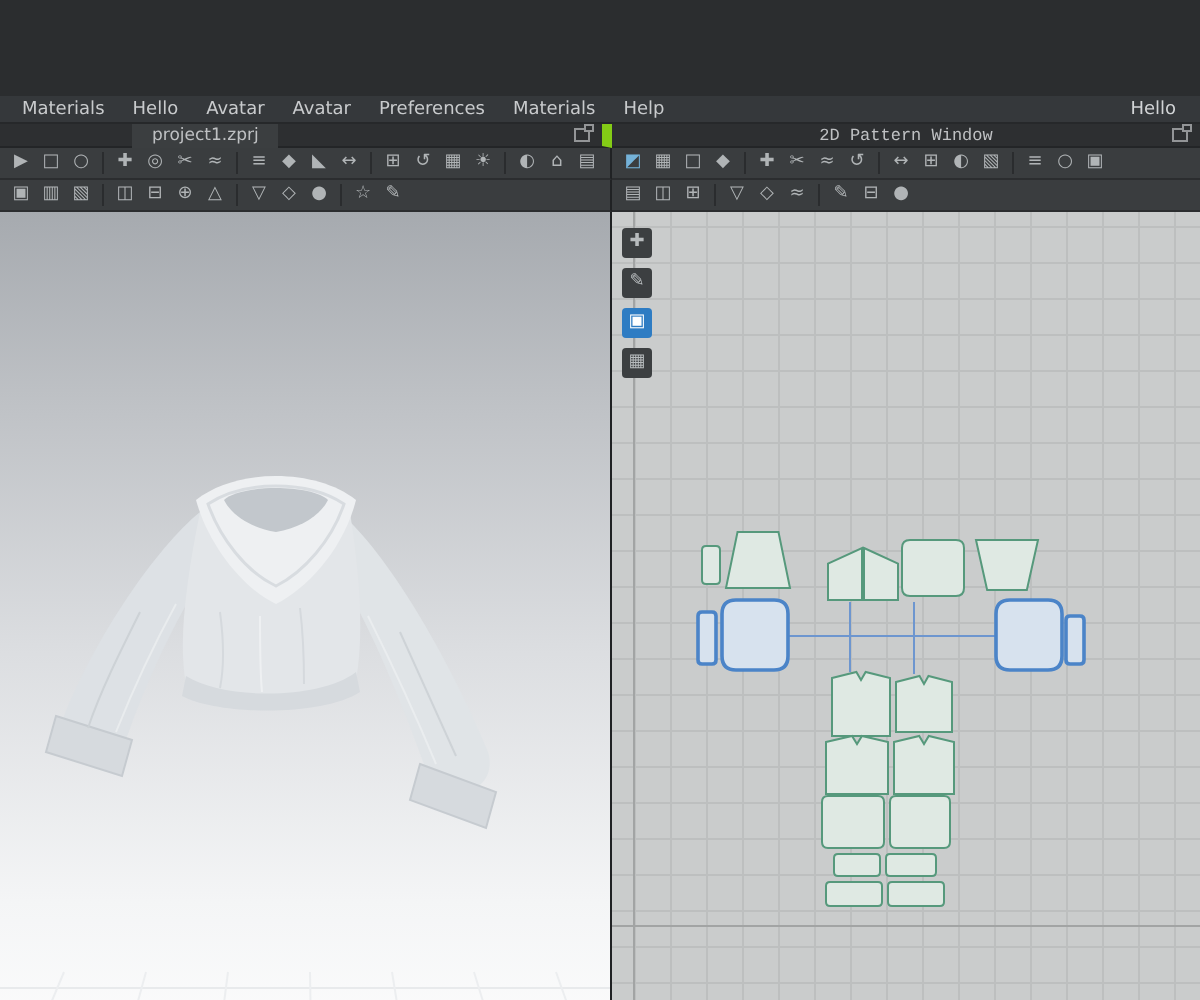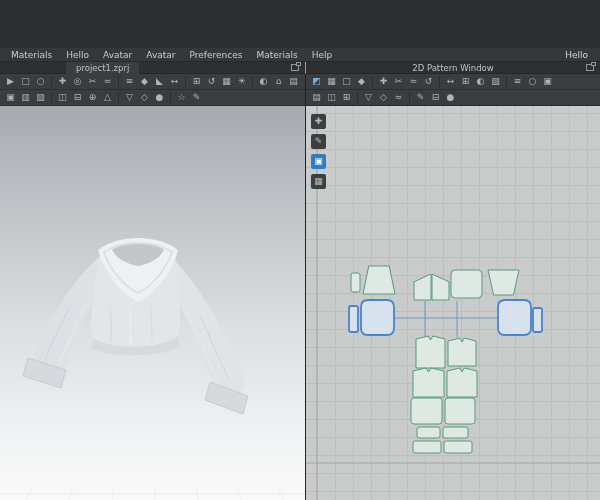--- a/index.html
+++ b/index.html
@@ -9,24 +9,24 @@
   
   .menubar{height:14px;display:flex;align-items:center;background:#35383b;
            font-size:9px;color:#c9cbcd;padding-left:4px;border-bottom:1px solid #26282a;box-sizing:border-box;}
   .menu-items{display:flex;align-items:center;}
   .menu-item{padding:0 7px;cursor:default;white-space:nowrap;}
   .menu-right{margin-left:auto;padding-right:12px;color:#d2d4d6;overflow:hidden;white-space:nowrap;}
   
   .header-row{display:flex;height:12px;}
   .panel-header{position:relative;background:#2d2f31;display:flex;align-items:center;
                 font-size:8.5px;color:#bfc1c3;box-sizing:border-box;border-bottom:1px solid #232527;}
-  .panel-header.left{width:306px;border-right:1px solid #84cc16;}
+  .panel-header.left{width:306px;border-right:5px solid #84cc16;}
   .panel-header.right{flex:1;}
   .panel-header .tab{background:#3b3e40;height:12px;line-height:12px;padding:0 10px;margin-left:66px;}
-  .panel-header .title{margin:0 auto;}
+  .panel-header .title{margin:0 auto;font-family:Liberation Mono, monospace;}
   .popout{width:8px;height:7px;border:1px solid #93959า7;border:1px solid #939597;position:absolute;right:6px;top:2px;box-sizing:border-box;}
   .popout::after{content:"";position:absolute;right:-3px;top:-3px;width:5px;height:4px;
                  border:1px solid #939597;background:#2d2f31;box-sizing:border-box;}
   
   .tb-row{display:flex;height:16px;}
   .tb{display:flex;align-items:center;background:#3a3d3f;box-sizing:border-box;
       padding:1px 3px;border-bottom:1px solid #2b2d2f;overflow:hidden;}
   .tb.left{width:306px;border-right:1px solid #202224;}
   .tb.right{flex:1;}
   .icon{width:13px;height:13px;margin:0 1px;display:flex;align-items:center;justify-content:center;

